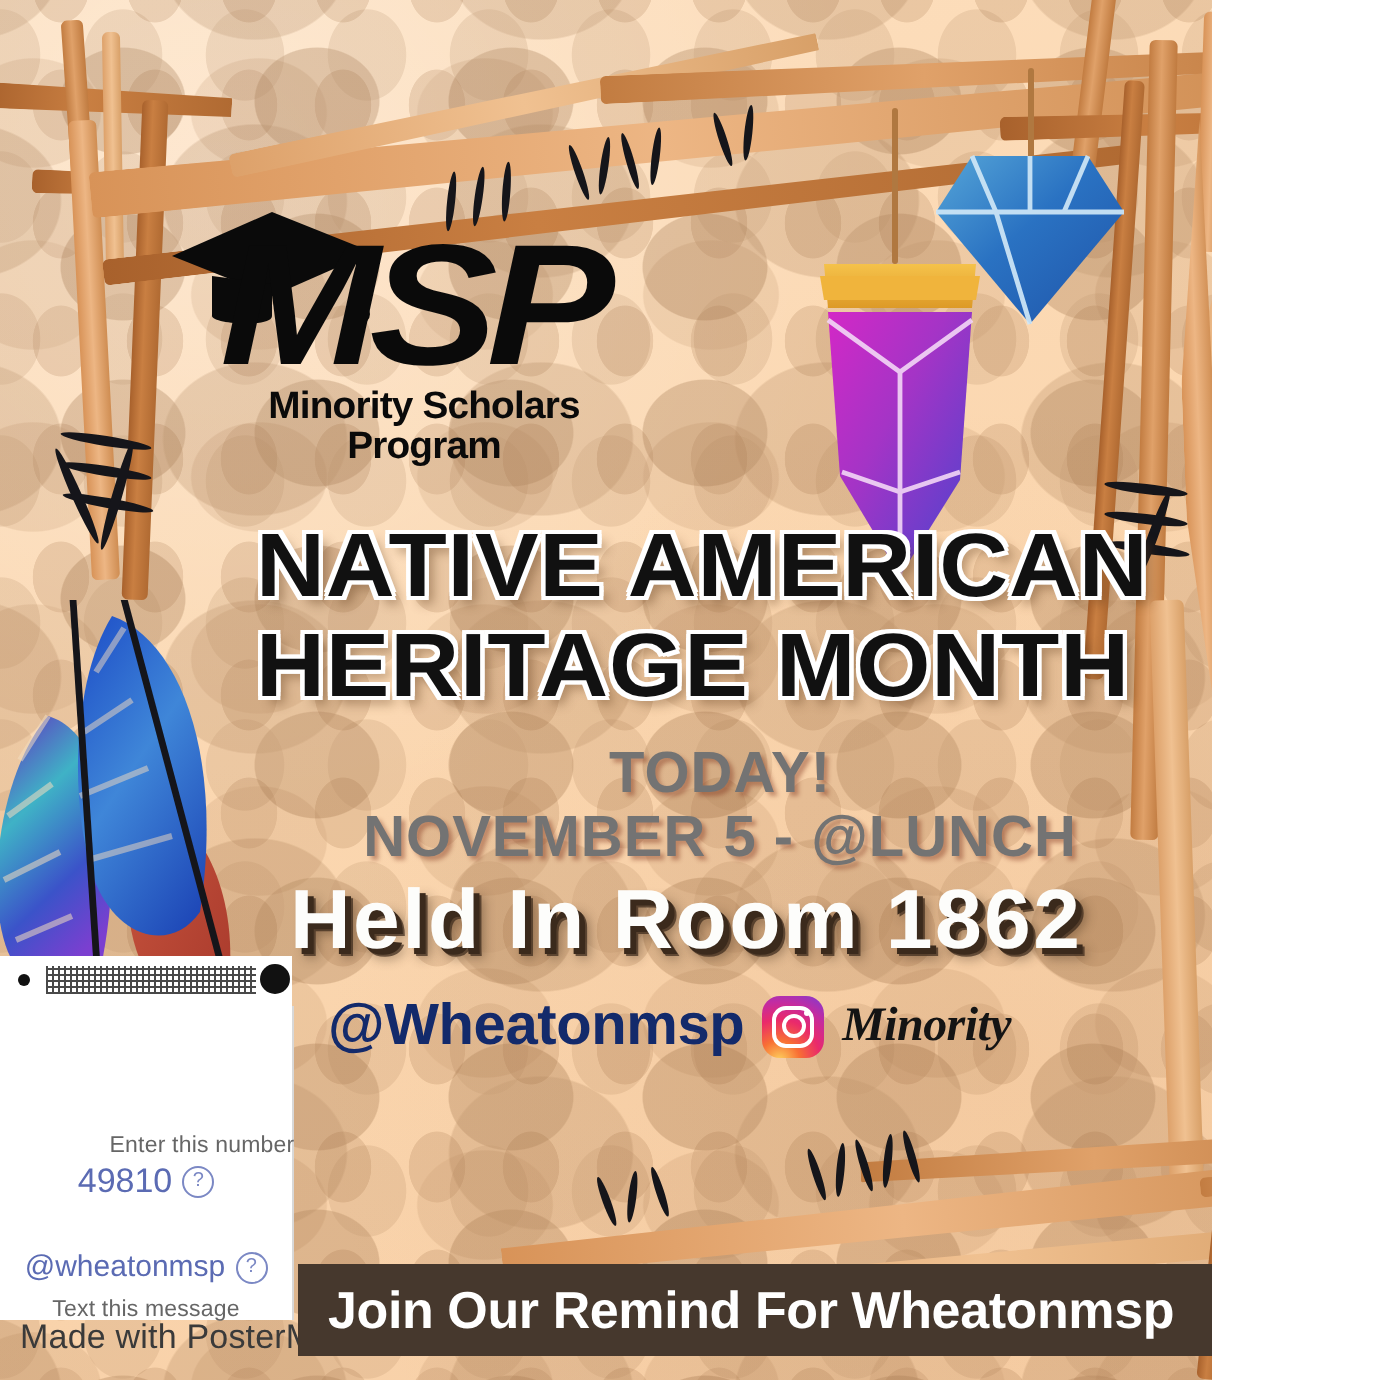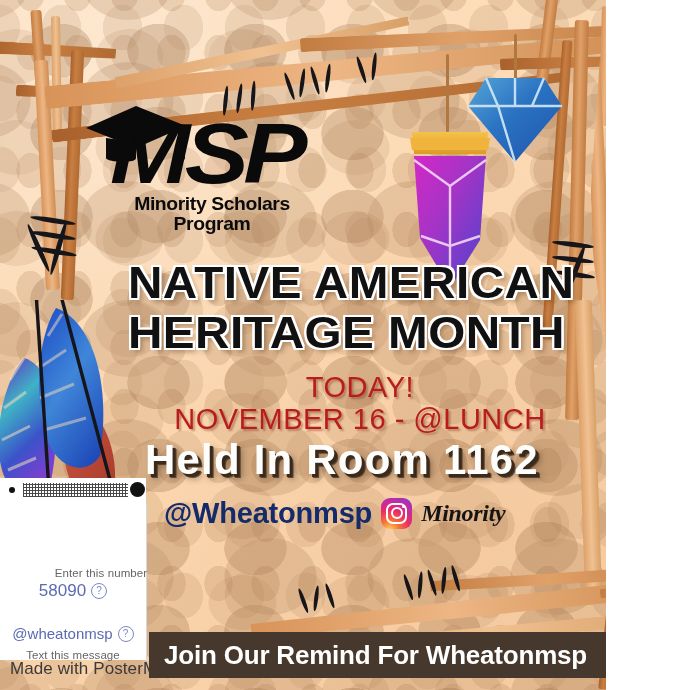--- a/index.html
+++ b/index.html
@@ -87,21 +87,21 @@
       -2px -2px 0 #fff, 2px -2px 0 #fff, -2px 2px 0 #fff, 2px 2px 0 #fff,
       0 -2px 0 #fff, 0 2px 0 #fff, -2px 0 0 #fff, 2px 0 0 #fff,
       4px 4px 5px rgba(90,55,25,.42);
     transform:scaleX(1.06);transform-origin:0 50%;
   }
   #headline .ln{display:block;white-space:nowrap;}
 
   
   #dateblock{
     position:absolute;left:150px;top:372px;width:420px;
-    text-align:center;font-weight:400;color:#b91c1c;
+    text-align:center;font-weight:700;color:#737373;
     text-shadow:2px 2px 2px rgba(120,40,20,.40);
   }
   #today{font-size:29px;line-height:31px;letter-spacing:.5px;}
   #when {font-size:29px;line-height:32px;letter-spacing:.5px;white-space:nowrap;}
 
   
   #room{
     position:absolute;left:145px;top:437px;width:470px;
     font-weight:700;font-size:42px;line-height:46px;
     letter-spacing:1.2px;color:#fdfdfb;white-space:nowrap;
@@ -349,24 +349,24 @@
     <div id="msp-sub">Minority Scholars Program</div>
   </div>
 
   <div id="headline">
     <span class="ln">NATIVE AMERICAN</span>
     <span class="ln">HERITAGE MONTH</span>
   </div>
 
   <div id="dateblock">
     <div id="today">TODAY!</div>
-    <div id="when">NOVEMBER 16  - @LUNCH</div>
-  </div>
-
-  <div id="room">Held In Room 1162</div>
+    <div id="when">NOVEMBER 5  - @LUNCH</div>
+  </div>
+
+  <div id="room">Held In Room 1862</div>
 
   <div id="social">
     <div class="l2row">
       <span class="handle">@Wheatonmsp</span>
       <span class="ig-badge">
         <span class="sq"></span>
           <span class="cir"></span>
           <span class="dot"></span>
       </span>
       <span class="ig-word">Minority</span>
@@ -375,21 +375,21 @@
 
   <div id="remind-strip">
     <span class="d-small"></span>
     <span class="hatch"></span>
     <span class="d-big"></span>
   </div>
 
   <div id="remind-card">
     <div class="lbl" id="l-num">Enter this number</div>
     <div class="val" id="v-num">
-      <span>58090</span>
+      <span>49810</span>
       <span class="qmark">?</span>
     </div>
     <div class="lbl" id="l-msg">Text this message</div>
     <div class="val small" id="v-msg">
       <span>@wheatonmsp</span>
       <span class="qmark">?</span>
     </div>
   </div>
 
   <div id="watermark">

